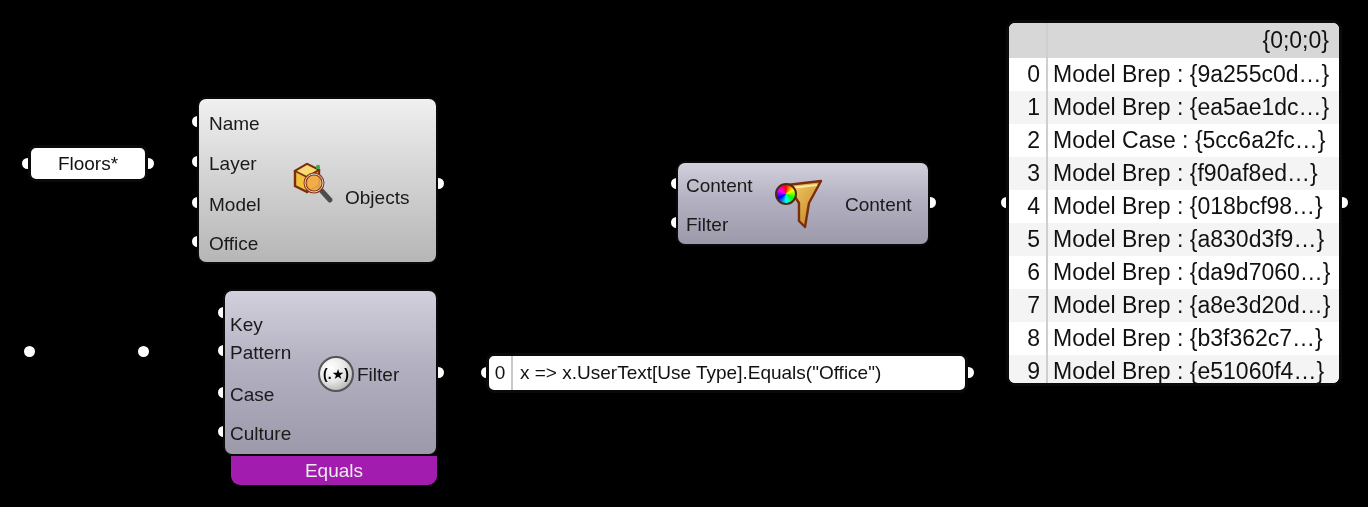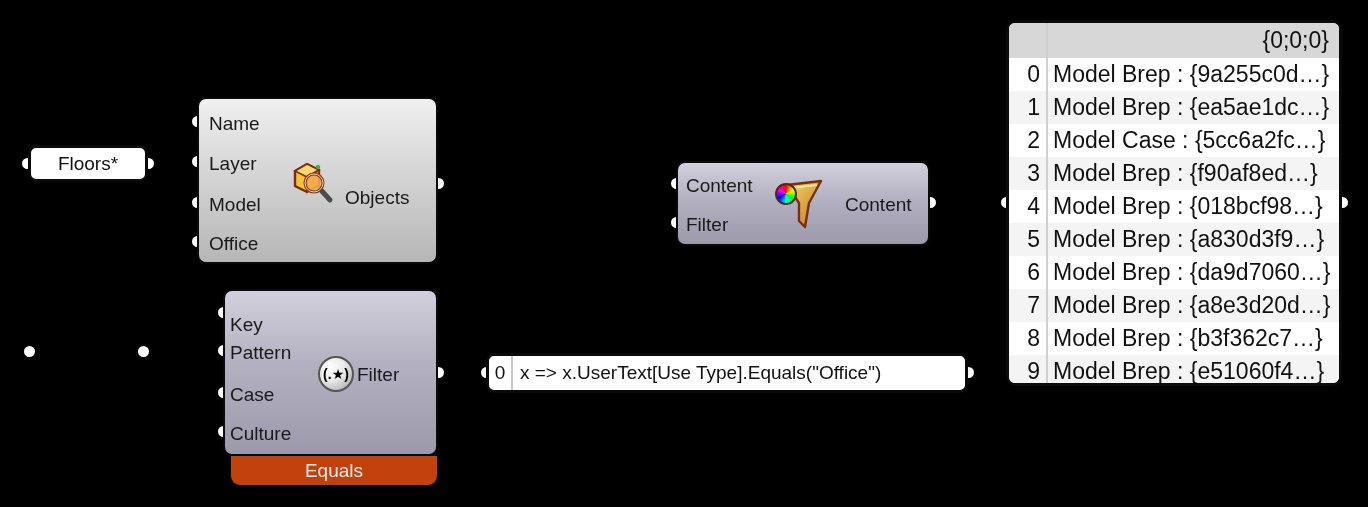--- a/index.html
+++ b/index.html
@@ -24,21 +24,21 @@
     box-sizing:border-box;z-index:2;
   }
   .comp-gray{background:linear-gradient(180deg,#f0f0f0 0%,#d8d8d8 40%,#b6b6b6 100%);}
   .comp-lav{background:linear-gradient(180deg,#d2d0dc 0%,#b3b0c1 45%,#9c99ab 100%);}
   .plabel{
     position:absolute;font-size:19px;color:#1a1a1a;line-height:22px;white-space:nowrap;
   }
   .in-label{text-align:left;}
   
   .comp-tab{
-    position:absolute;background:#c2410c;border-radius:0 0 9px 9px;z-index:2;
+    position:absolute;background:#a21caf;border-radius:0 0 9px 9px;z-index:2;
     display:flex;align-items:center;justify-content:center;
     font-size:19px;color:#ececec;box-sizing:border-box;
   }
   
   #lambda-panel{
     position:absolute;left:486px;top:353px;width:482px;height:40px;
     background:#fff;border:3px solid #0a0a0a;border-radius:8px;box-sizing:border-box;
     z-index:2;display:flex;align-items:stretch;font-size:19px;color:#111;
   }
   #lambda-panel .idx{

